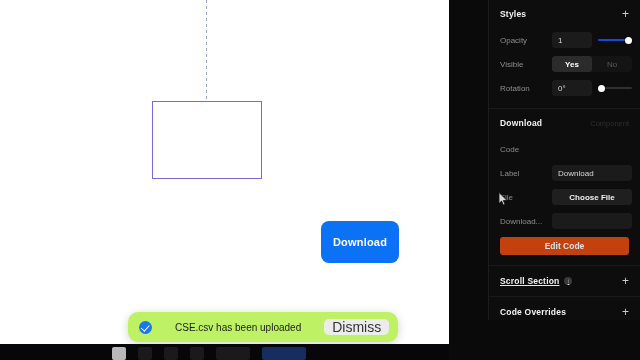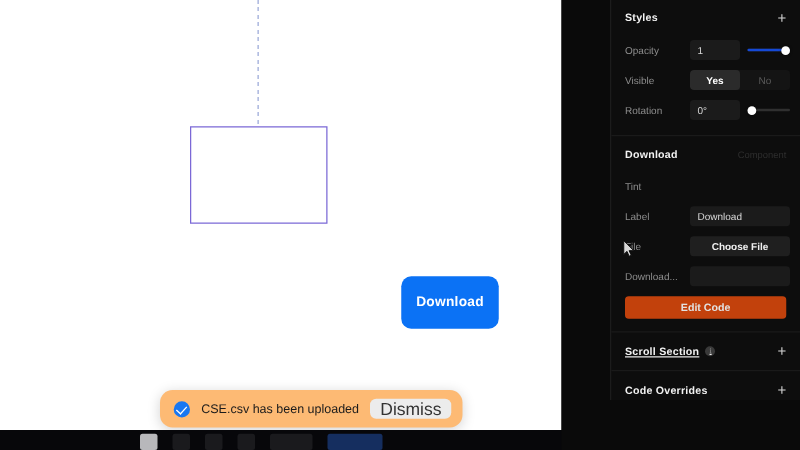--- a/index.html
+++ b/index.html
@@ -27,22 +27,22 @@
     position:absolute; left:168px; top:119px; width:78px; height:42px;
     background:#0b72f5; border-radius:8px;
     display:flex; align-items:center; justify-content:center;
     color:#fff; font-size:11px; font-weight:700; letter-spacing:.2px;
     cursor:pointer; user-select:none;
   }
 
   
   #toast {
     position:absolute; left:128px; top:312px;
-    display:flex; align-items:center; gap:9px;
-    background:#fdba74; border-radius:10px;
+    display:flex; align-items:center; gap:23px;
+    background:#bef264; border-radius:10px;
     padding:7px 9px 7px 11px;
     box-shadow:0 2px 10px rgba(0,0,0,.18);
   }
   #toast .check {
     width:13px; height:13px; border-radius:50%;
     background:#1877f2; flex:0 0 auto; position:relative;
   }
   #toast .check::after {
     content:""; position:absolute; left:4px; top:2.5px;
     width:3.5px; height:6.5px;
@@ -211,21 +211,21 @@
   </div>
 
   <div class="divider" style="margin-top:8px"></div>
 
   <div class="sec-head">
     <span class="title">Download</span>
     <span class="sub">Component</span>
   </div>
 
   <div class="row">
-    <span class="lbl">Tint</span>
+    <span class="lbl">Code</span>
   </div>
 
   <div class="row">
     <span class="lbl">Label</span>
     <span class="ctl">
       <span class="field">Download</span>
     </span>
   </div>
 
   <div class="row">

